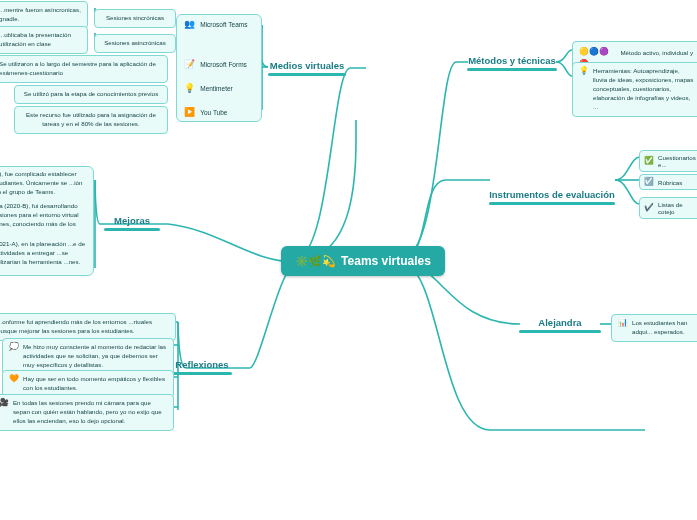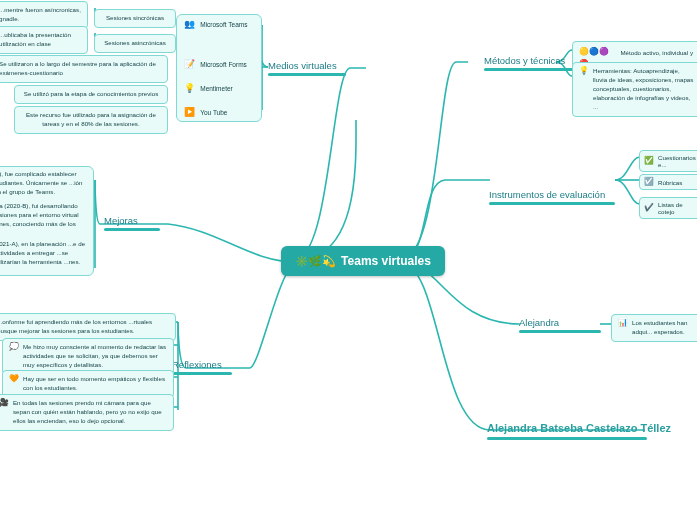--- a/index.html
+++ b/index.html
@@ -46,23 +46,23 @@
     white-space: nowrap;
   }
   .central .emoji {
     font-size: 11px;
     line-height: 1;
   }
   
   .branch-label {
     color: #1b7d86;
     font-size: 9.5px;
-    font-weight: normal;
+    font-weight: bold;
     white-space: nowrap;
-    text-align: left;
+    text-align: center;
   }
   .branch-underline {
     height: 3px;
     background: #2bb6b0;
     border-radius: 2px;
     margin-top: 2px;
   }
   
   .author-label {
     color: #2a9fa0;
@@ -293,21 +293,21 @@
   </div>
   <div class="node card" style="left:2px; top:370px; width:172px;">
     <span class="ic">🧡</span>
     <span class="txt">Hay que ser en todo momento empáticos y flexibles con los estudiantes.</span>
   </div>
   <div class="node card" style="left:-8px; top:394px; width:182px;">
     <span class="ic">🎥</span>
     <span class="txt">En todas las sesiones prendo mi cámara para que sepan con quién están hablando, pero yo no exijo que ellos las enciendan, eso lo dejo opcional.</span>
   </div>
 
-  <div class="node" style="left:484px; top:55px; width:90px;">
+  <div class="node" style="left:467px; top:55px; width:90px;">
     <div class="branch-label">Métodos y técnicas</div>
     <div class="branch-underline"></div>
   </div>
 
   <div class="node card" style="left:572px; top:41px; width:130px; align-items:center;">
     <span class="emoji-cluster">🟡🔵🟣🔴</span>
     <span class="txt">Método activo, individual y ...</span>
   </div>
   <div class="node card" style="left:572px; top:62px; width:130px;">
     <span class="ic">💡</span>
@@ -334,18 +334,14 @@
 
   <div class="node" style="left:519px; top:317px; width:82px;">
     <div class="branch-label">Alejandra</div>
     <div class="branch-underline"></div>
   </div>
   <div class="node card" style="left:611px; top:314px; width:92px;">
     <span class="ic">📊</span>
     <span class="txt">Los estudiantes han adqui... esperados.</span>
   </div>
 
-  <div class="node" style="left:487px; top:422px; width:160px;">
-    <div class="author-label">Alejandra Batseba Castelazo Téllez</div>
-    <div class="author-underline"></div>
-  </div>
 
 </div>
 
 </body></html>

